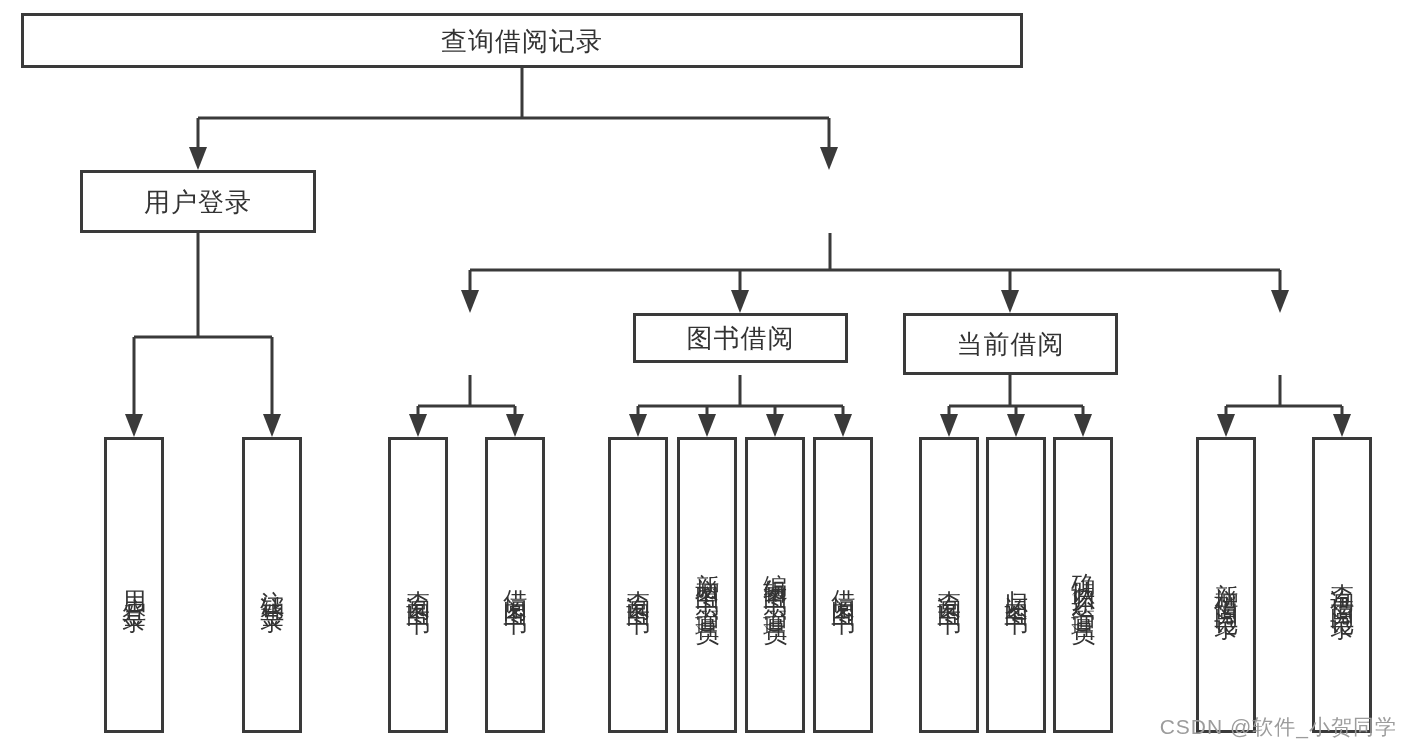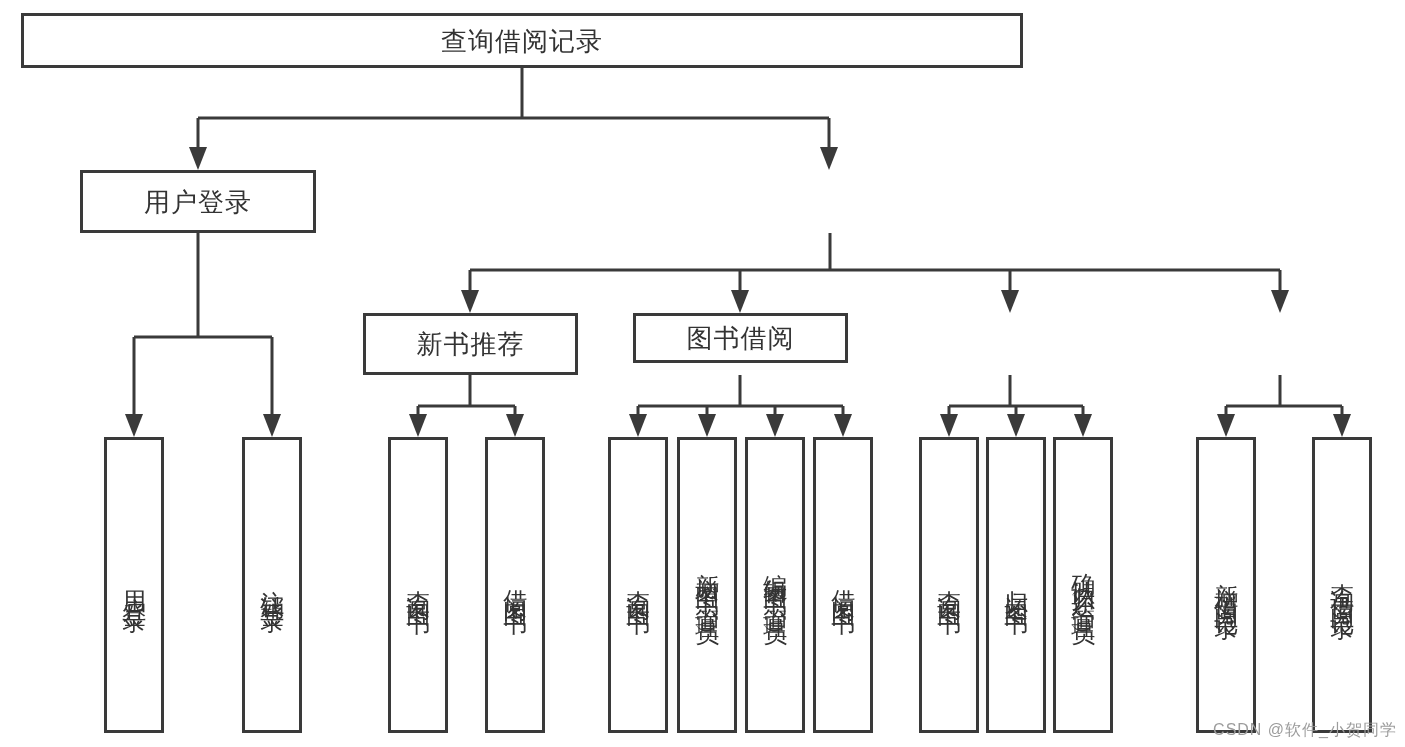--- a/index.html
+++ b/index.html
@@ -51,21 +51,21 @@
     writing-mode: vertical-rl;
     text-orientation: mixed;
     font-size: 24px;
     letter-spacing: 7px;
     line-height: 1.1;
   }
   .watermark {
     position: absolute;
     right: 8px;
     bottom: 6px;
-    font-size: 16px;
+    font-size: 21px;
     letter-spacing: 1px;
     color: var(--watermark);
     z-index: 5;
     white-space: nowrap;
   }
 </style>
 </head>
 <body>
 
 <div class="stage">
@@ -121,25 +121,25 @@
   </svg>
 
   <div class="box" style="left:21px;top:13px;width:1002px;height:55px;">
     <span>查询借阅记录</span>
   </div>
 
   <div class="box" style="left:80px;top:170px;width:236px;height:63px;">
     <span>用户登录</span>
   </div>
 
-  <div class="box" style="left:363px;top:313px;width:215px;height:62px;">
-    <span>新书推荐</span>
-  </div>
   <div class="box" style="left:633px;top:313px;width:215px;height:50px;">
     <span>图书借阅</span>
+  </div>
+  <div class="box" style="left:903px;top:313px;width:215px;height:62px;">
+    <span>当前借阅</span>
   </div>
 
   <div class="box vbox" style="left:104px;top:437px;width:60px;height:296px;">
     <span>用户登录</span>
   </div>
   <div class="box vbox" style="left:242px;top:437px;width:60px;height:296px;">
     <span>注销登录</span>
   </div>
 
   <div class="box vbox" style="left:388px;top:437px;width:60px;height:296px;">

